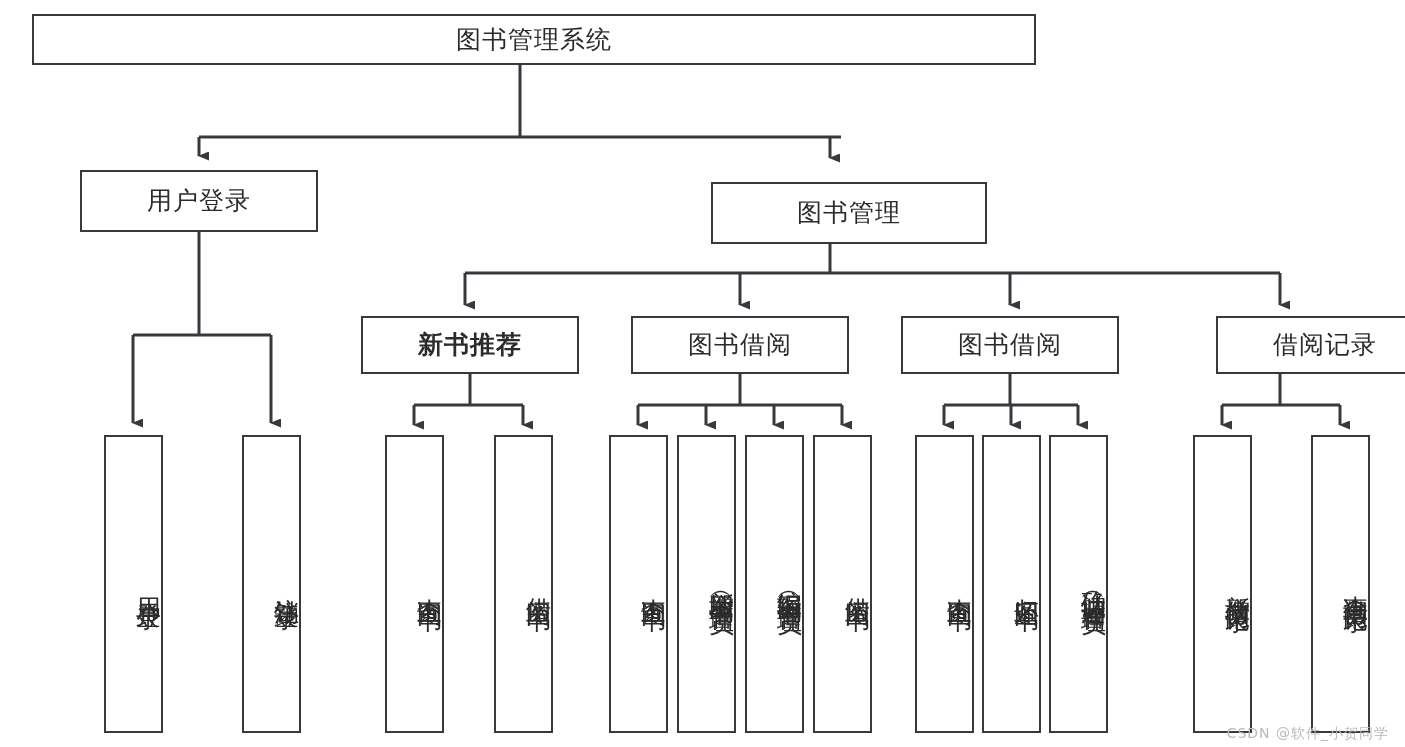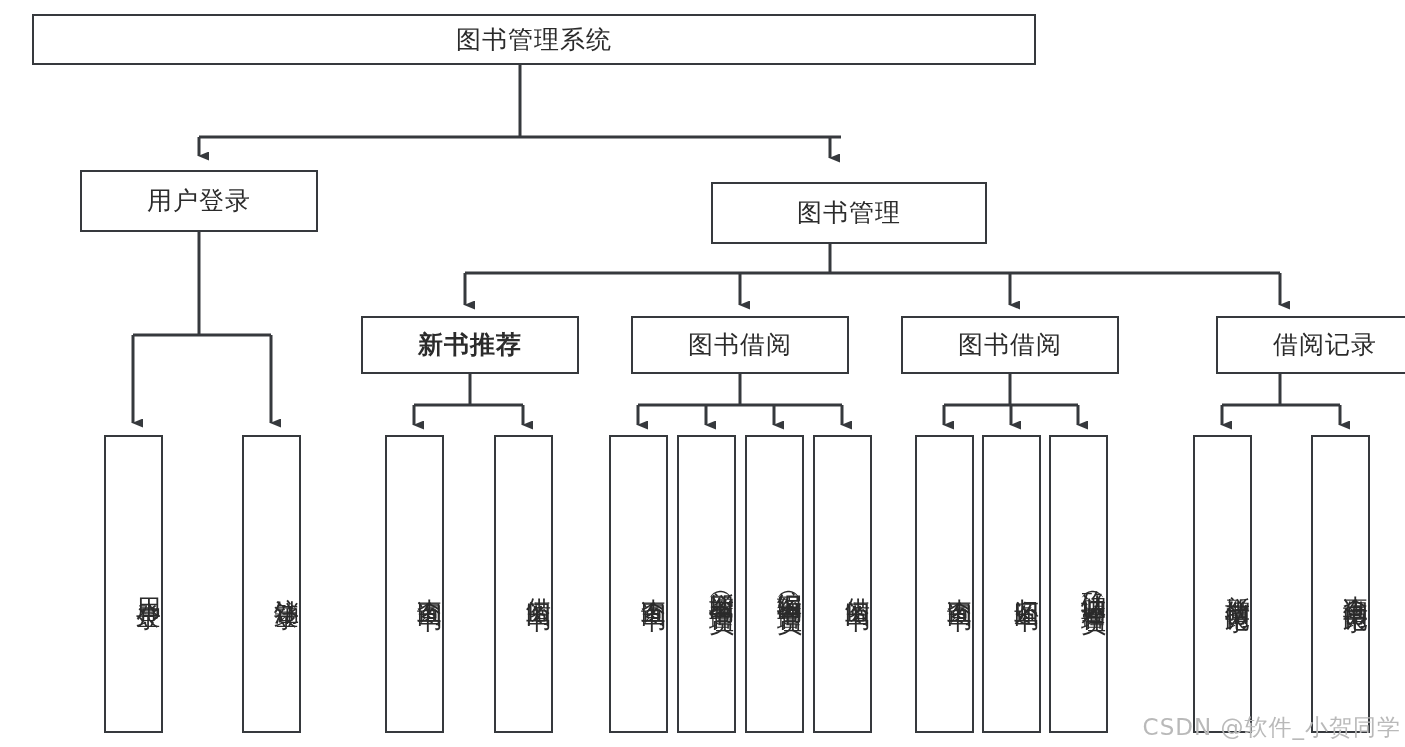--- a/index.html
+++ b/index.html
@@ -54,23 +54,23 @@
     text-align: center;
   }
   .node-v.vtop { align-items: flex-start; }
   .node-v .vtext {
     display: block;
     writing-mode: vertical-rl;
     text-orientation: upright;
   }
   #watermark {
     position: absolute;
-    right: 4px;
+    right: 16px;
     bottom: 4px;
-    font-size: 23px;
+    font-size: 14px;
     color: #b9b9b9;
     letter-spacing: 1px;
     white-space: nowrap;
     user-select: none;
   }
 </style>
 </head>
 <body>
 
 <div id="diagram-root">

